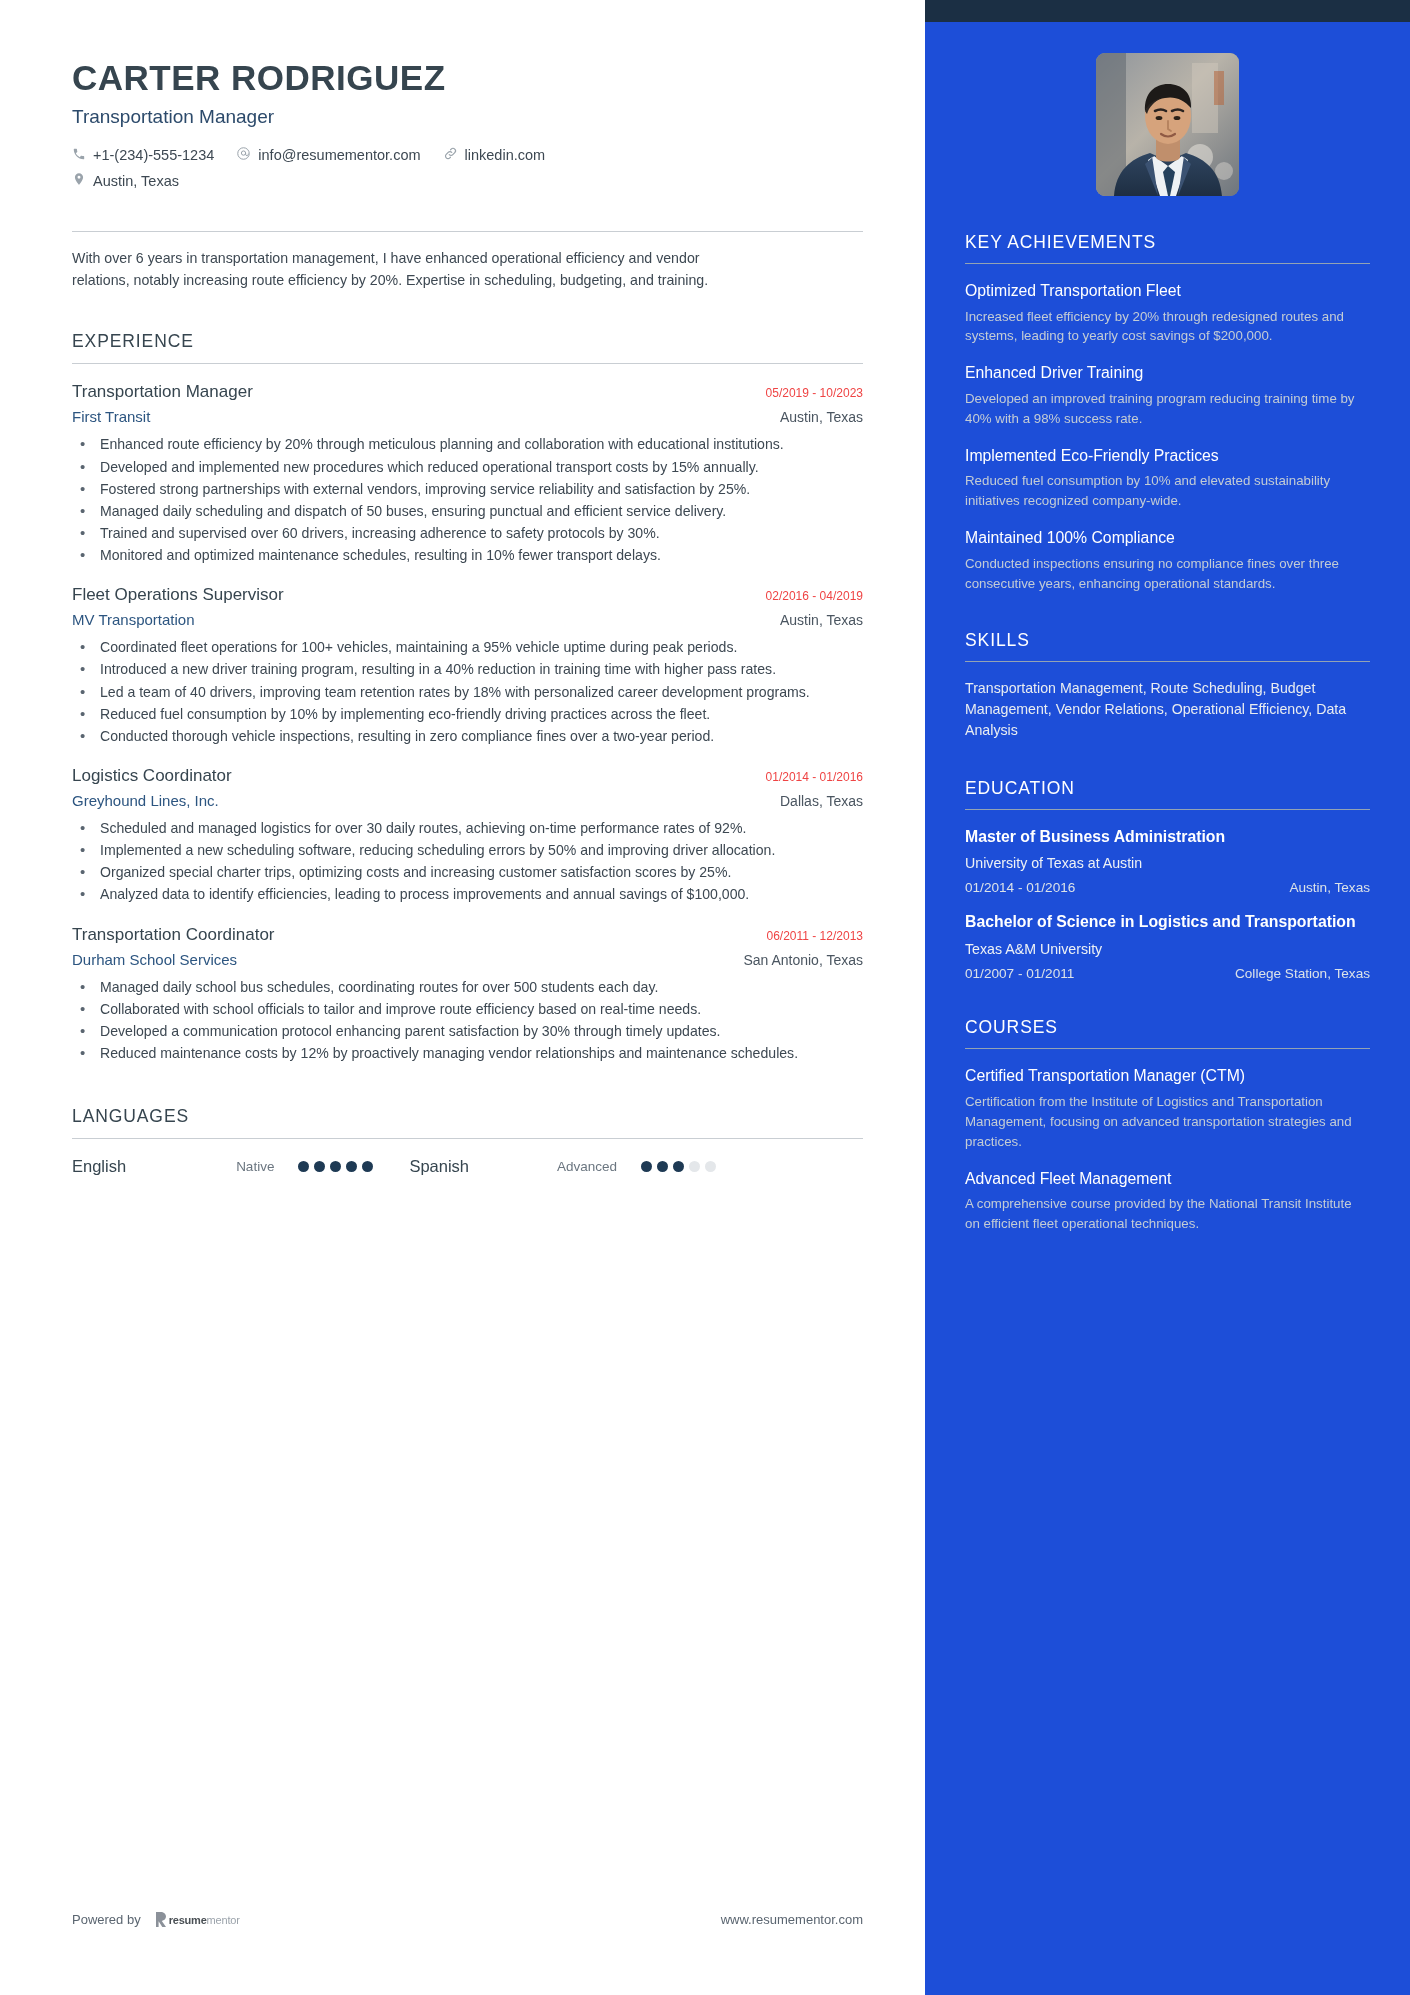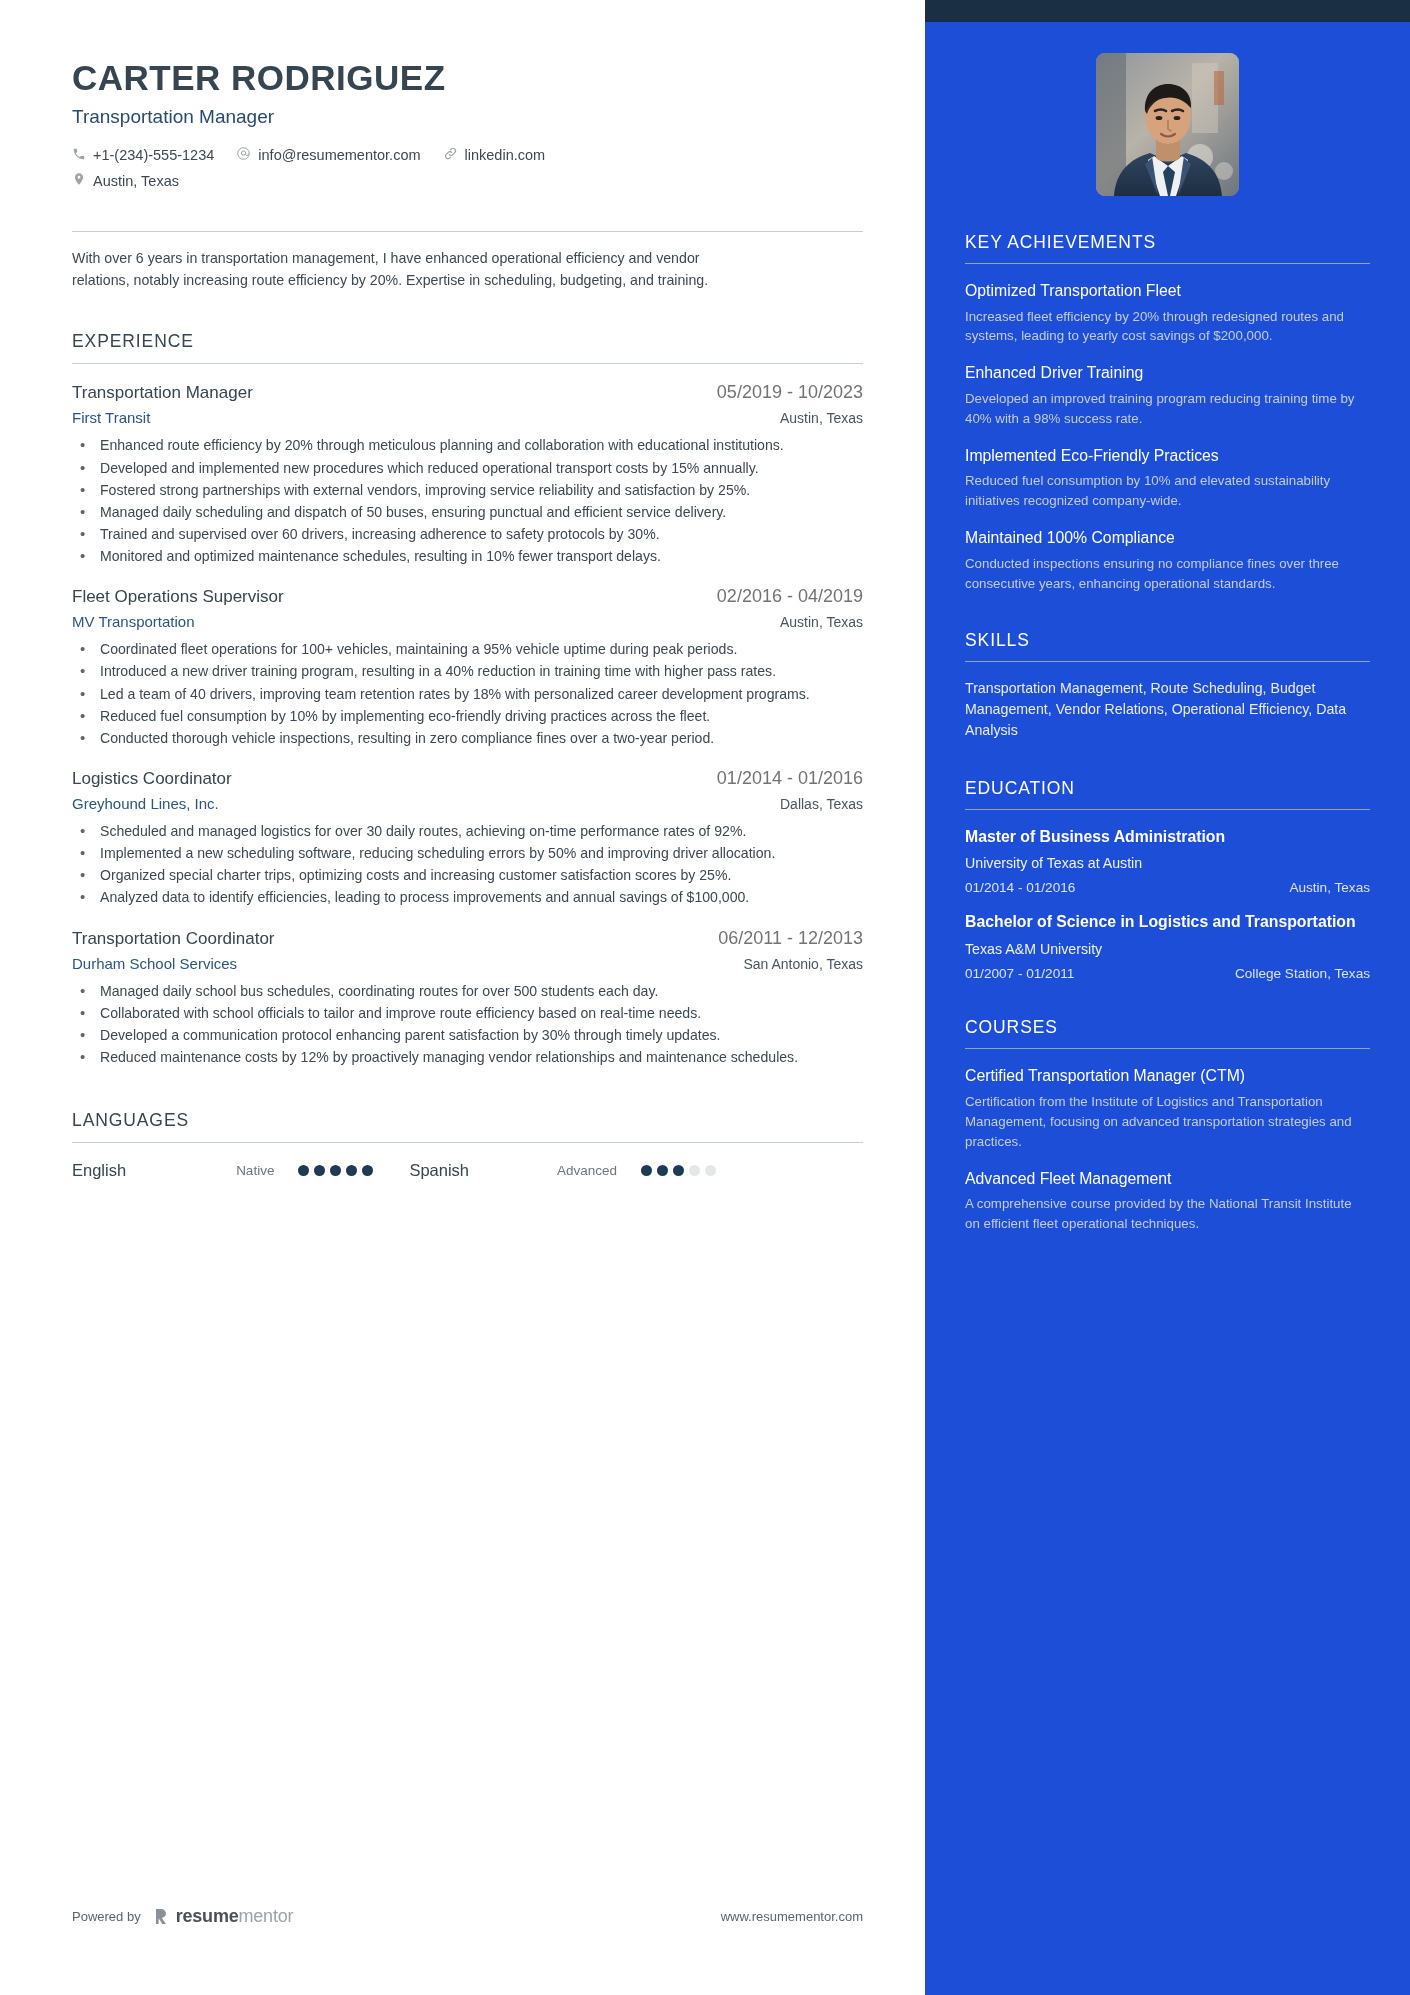--- a/index.html
+++ b/index.html
@@ -65,21 +65,21 @@
   }
 
   .job { margin-top:19px; }
   .job:first-of-type { margin-top:18px; }
   .job-line1 {
     display:flex;
     justify-content:space-between;
     align-items:baseline;
   }
   .job-title { font-size:17px; color:#36454f; }
-  .job-dates { font-size:18px; color:#737373; }
+  .job-dates { font-size:12px; color:#ef4444; }
   .job-line2 {
     display:flex;
     justify-content:space-between;
     align-items:baseline;
     margin-top:6px;
   }
   .job-company { font-size:15px; color:#2c5580; }
   .job-location { font-size:14px; color:#4a5560; }
   ul.bullets { list-style:none; margin-top:9px; }
   ul.bullets li {
@@ -120,21 +120,21 @@
     right:62px;
     bottom:68px;
     display:flex;
     align-items:center;
     font-size:13px;
     color:#5a6570;
   }
   .powered { display:flex; align-items:center; gap:14px; }
   .logo-wrap { display:flex; align-items:center; gap:3px; }
   .logo-mark { width:11px; height:15px; position:relative; }
-  .logo-text { font-size:18px; letter-spacing:-0.2px;margin-left:7px; }
+  .logo-text { font-size:11px; letter-spacing:-0.2px; }
   .logo-text b { color:#4a5055; font-weight:bold; }
   .logo-text span { color:#9ba3ab; }
   .footer-url { margin-left:auto; font-size:13px; color:#5a6570; }
 
   
   .sidebar {
     width:485px;
     height:1995px;
     background:#1d4ed8;
     position:relative;

